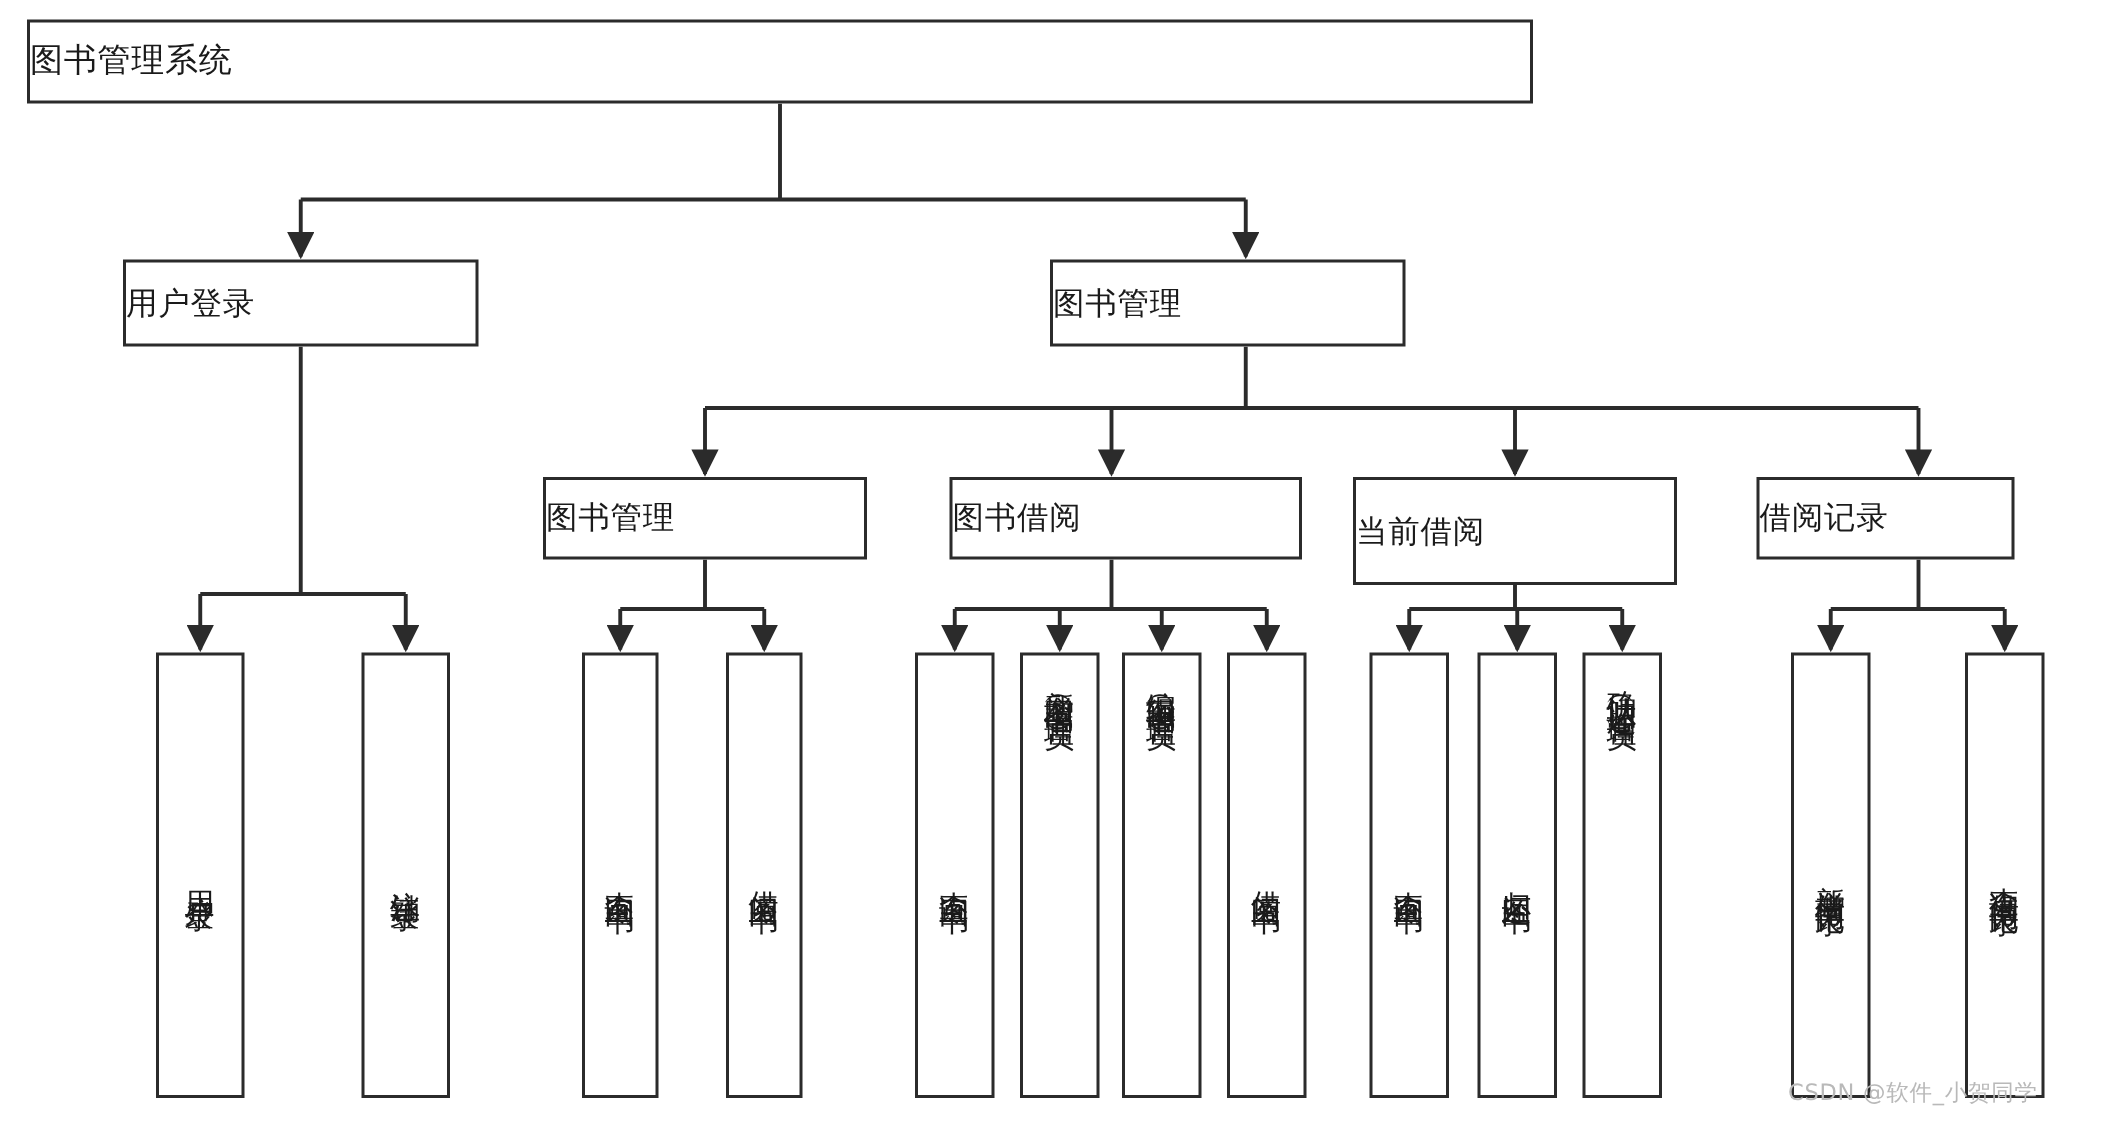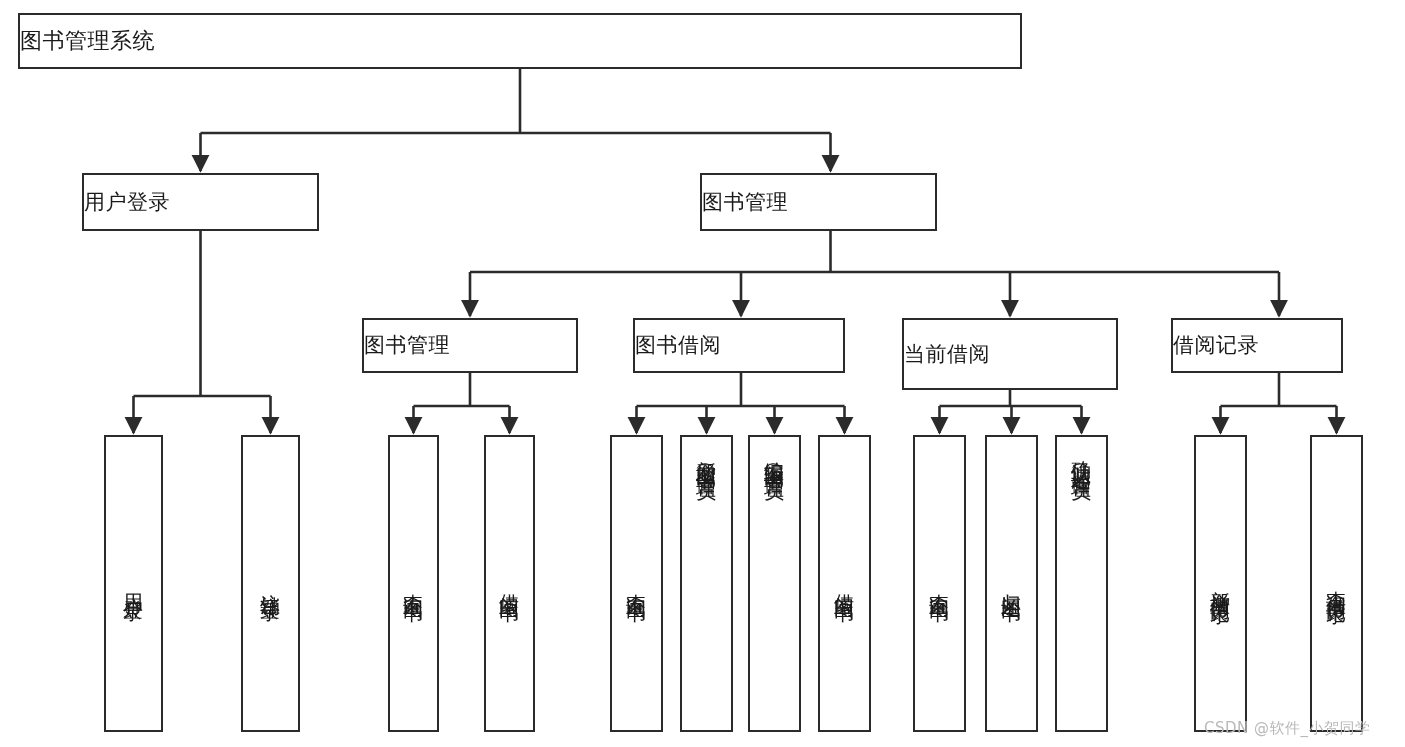--- a/index.html
+++ b/index.html
@@ -68,21 +68,20 @@
     align-items: center;
     padding-top: 0;
   }
   .watermark {
     position: absolute;
     font-size: 15px;
     color: #b9b9b9;
     white-space: nowrap;
     letter-spacing: 0.5px;
     user-select: none;
-    margin-left: 12px;
   }
 </style>
 </head>
 <body>
 
 <div id="canvas">
 
   <svg class="edges" viewBox="0 0 1405 747" xmlns="http://www.w3.org/2000/svg">
     <defs>
       <marker id="arrow" viewBox="0 0 10 10" refX="9" refY="5" markerWidth="7" markerHeight="7" orient="auto-start-reverse">
@@ -132,21 +131,21 @@
       </div>
       <div class="node horiz" style="left: 82px; top: 173px; width: 237px; height: 58px;">
         <span class="label">用户登录</span>
       </div>
       <div class="node horiz" style="left: 700px; top: 173px; width: 237px; height: 58px;">
         <span class="label">图书管理</span>
       </div>
       <div class="node horiz" style="left: 362px; top: 318px; width: 216px; height: 55px;">
         <span class="label">图书管理</span>
       </div>
-      <div class="node horiz" style="left: 633px; top: 318px; width: 212px; height: 55px;">
+      <div class="node horiz" style="left: 633px; top: 318px; width: 235px; height: 55px;">
         <span class="label">图书借阅</span>
       </div>
       <div class="node horiz" style="left: 902px; top: 318px; width: 216px; height: 72px;">
         <span class="label">当前借阅</span>
       </div>
       <div class="node horiz" style="left: 1171px; top: 318px; width: 172px; height: 55px;">
         <span class="label">借阅记录</span>
       </div>
       <div class="node vert centered" style="left: 104px; top: 435px; width: 59px; height: 297px;">
         <span class="label">用户登录</span>

